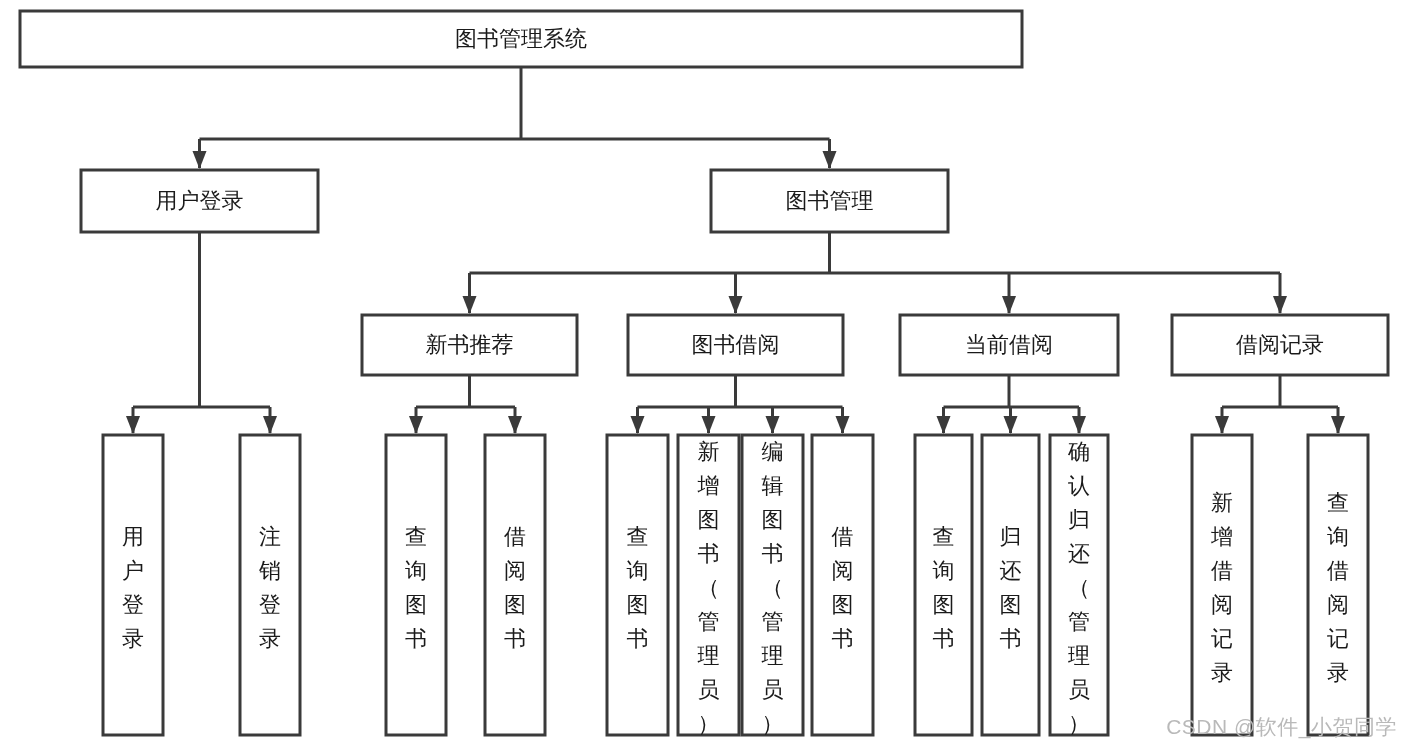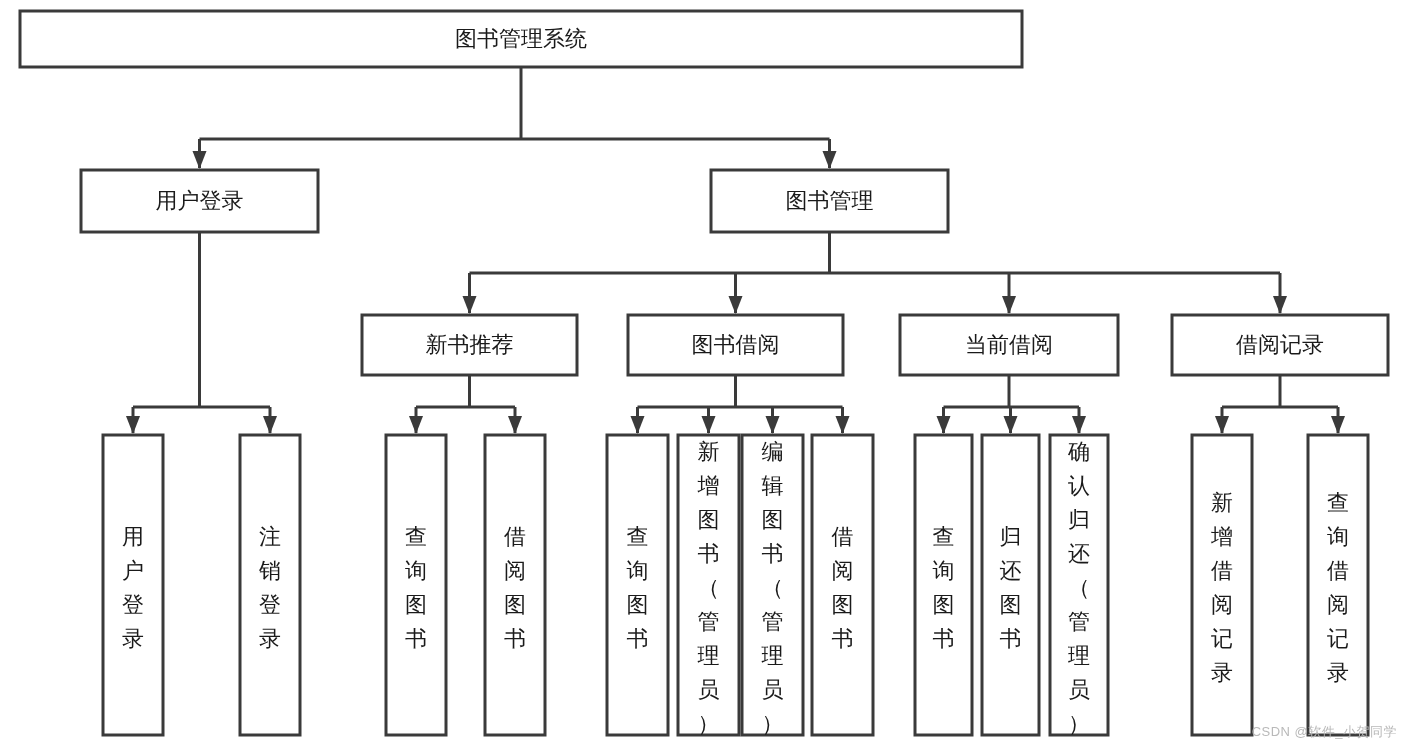--- a/index.html
+++ b/index.html
@@ -6,21 +6,21 @@
   body{width:1405px;height:747px;position:relative;overflow:hidden;
        font-family:"Liberation Sans","DejaVu Sans",sans-serif;}
   #diagram{position:absolute;left:0;top:0;width:1405px;height:747px;}
   .node-rect{fill:#ffffff;stroke:#3a3a3a;stroke-width:3;}
   .link{stroke:#3a3a3a;stroke-width:3;fill:none;}
   .arrow-head{fill:#3a3a3a;}
   .node-label{fill:#1a1a1a;font-family:"Liberation Sans","DejaVu Sans",sans-serif;
               font-size:22px;text-anchor:middle;dominant-baseline:middle;}
   .node-label-v{fill:#1a1a1a;font-family:"Liberation Sans","DejaVu Sans",sans-serif;
               font-size:22px;text-anchor:middle;}
-  .watermark{position:absolute;right:8px;bottom:6px;color:#b9b9b9;font-size:13px;
+  .watermark{position:absolute;right:8px;bottom:6px;color:#b9b9b9;font-size:21px;
              letter-spacing:.5px;font-family:"Liberation Sans","DejaVu Sans",sans-serif;
              white-space:nowrap;}
 </style>
 </head>
 <body>
 
 <svg id="diagram" viewBox="0 0 1405 747">
     <line x1="521" y1="67" x2="521" y2="139" class="link"></line>
     <line x1="199.5" y1="139" x2="829.5" y2="139" class="link"></line>
     <line x1="199.5" y1="139" x2="199.5" y2="168" class="link"></line>

